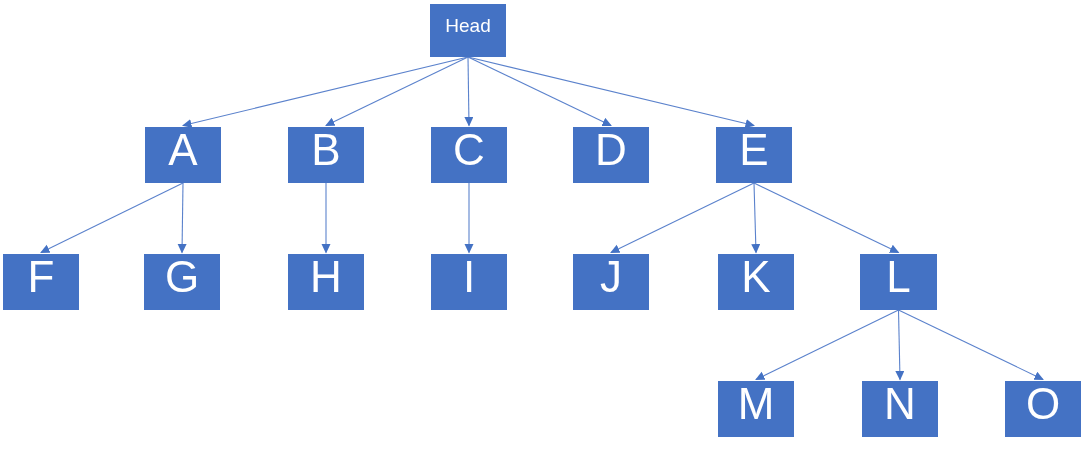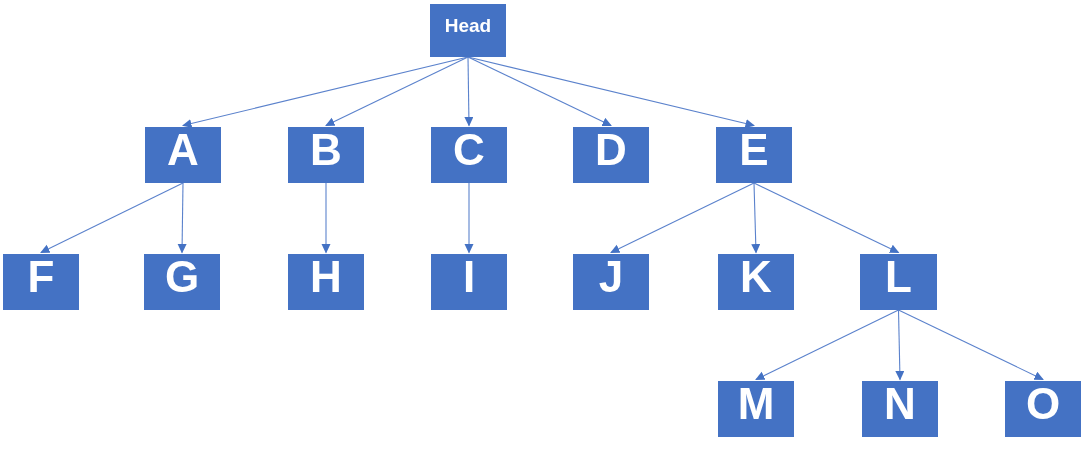--- a/index.html
+++ b/index.html
@@ -26,21 +26,21 @@
     left: 0;
     top: 0;
     display: block;
   }
   .node {
     position: absolute;
     display: flex;
     align-items: center;
     justify-content: center;
     box-sizing: border-box;
-    font-weight: 700;
+    font-weight: 400;
     line-height: 1;
     user-select: none;
     padding-bottom: 11px;
   }
 </style>
 </head>
 <body style="background: rgb(255, 255, 255);">
 
 <div class="canvas">
   <svg id="edge-layer" width="1083" height="460">

